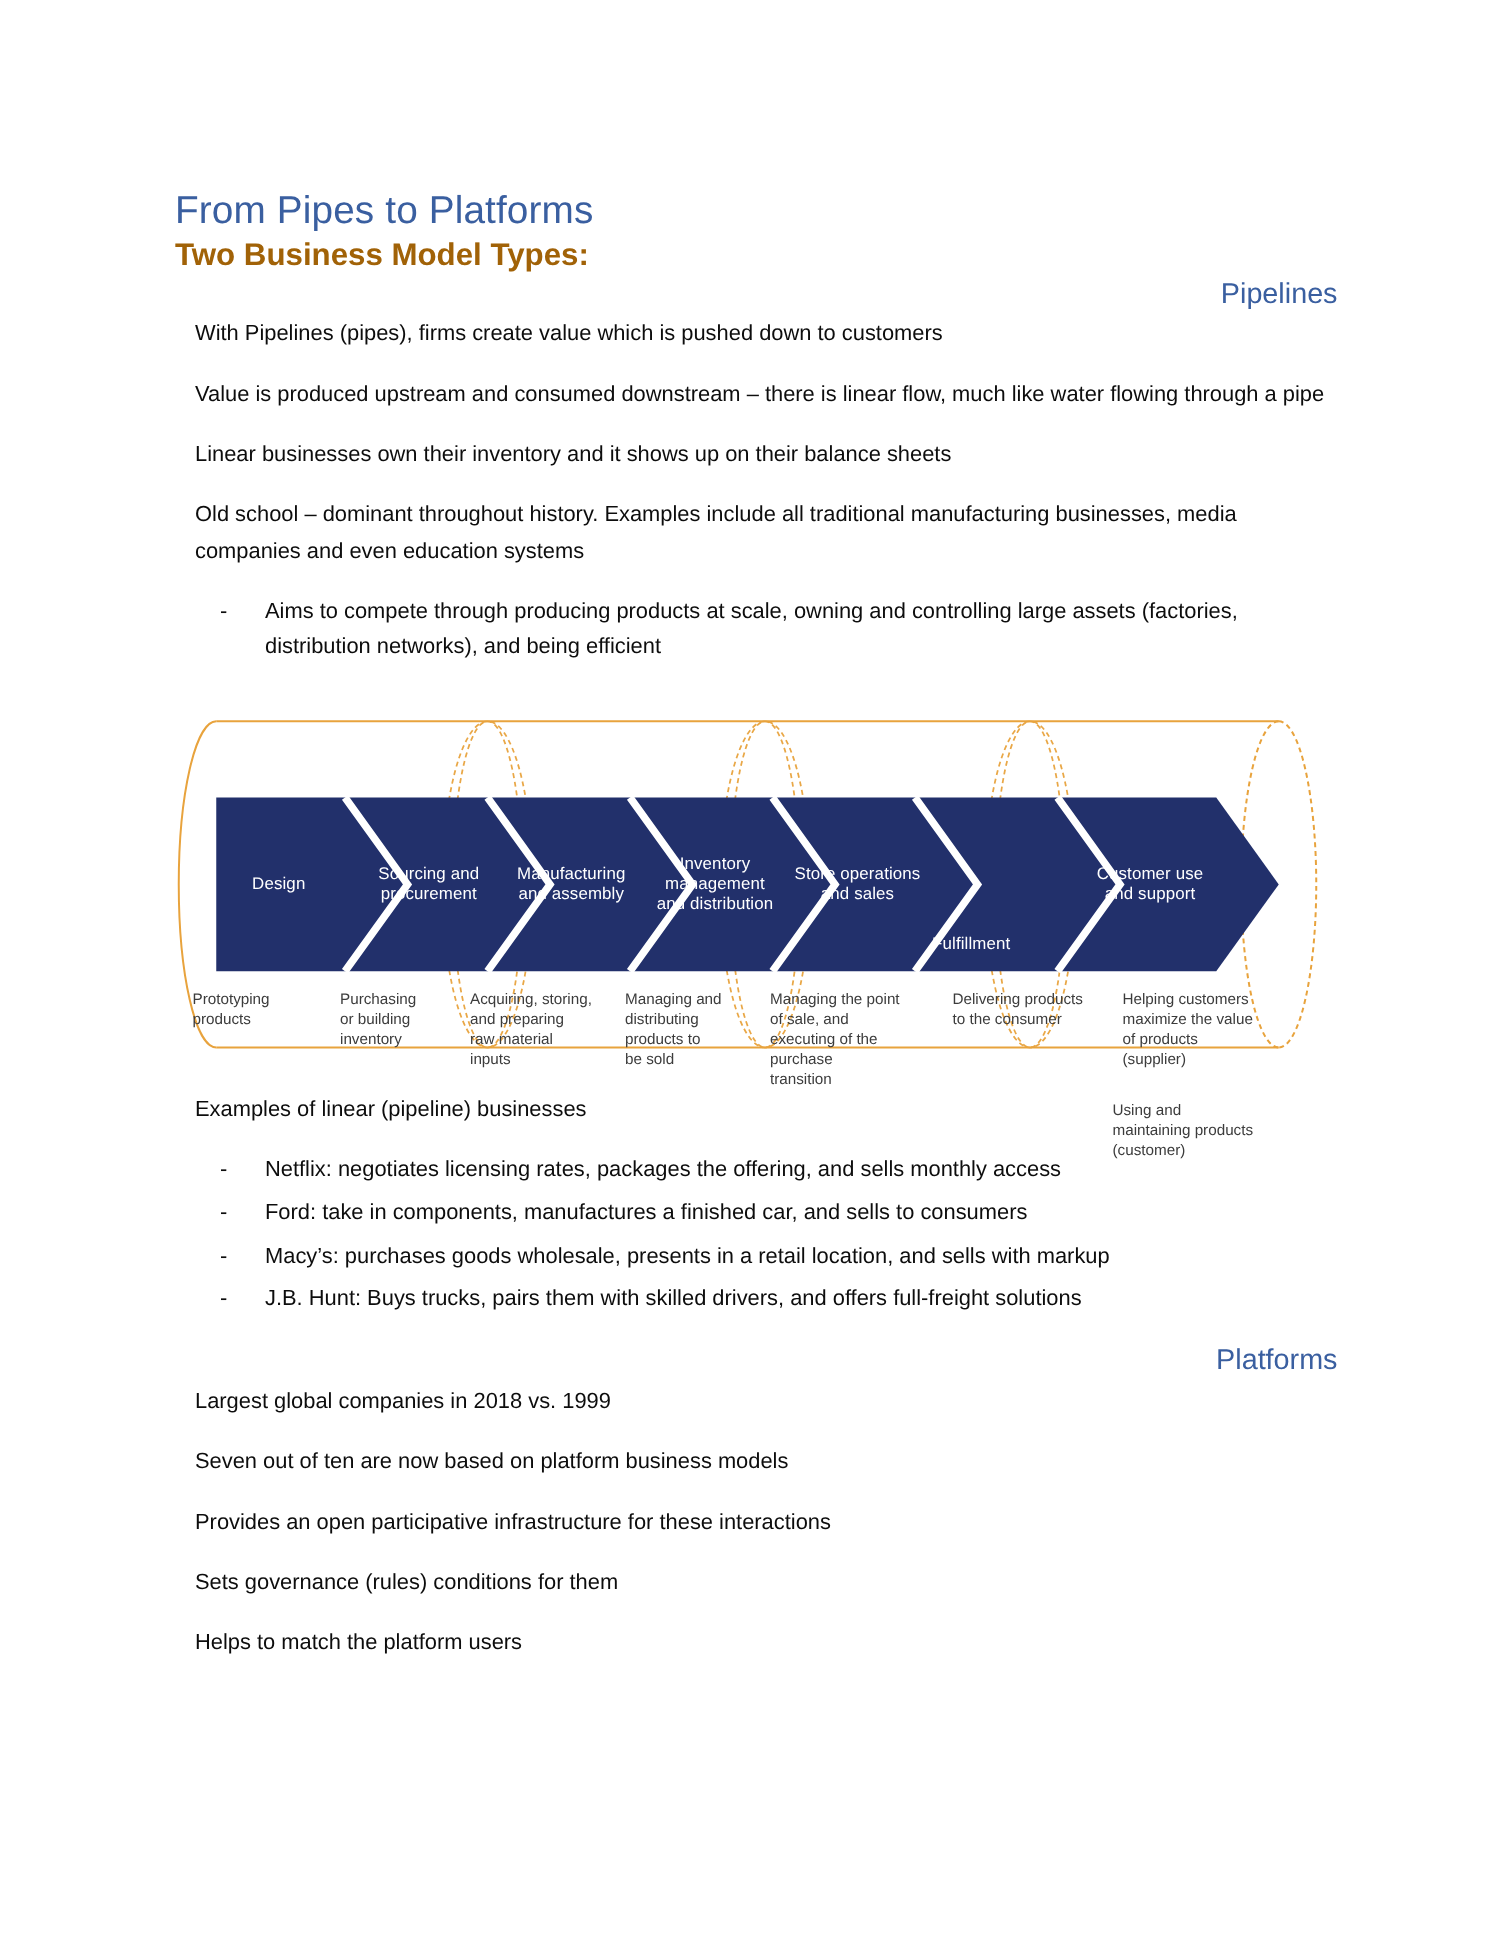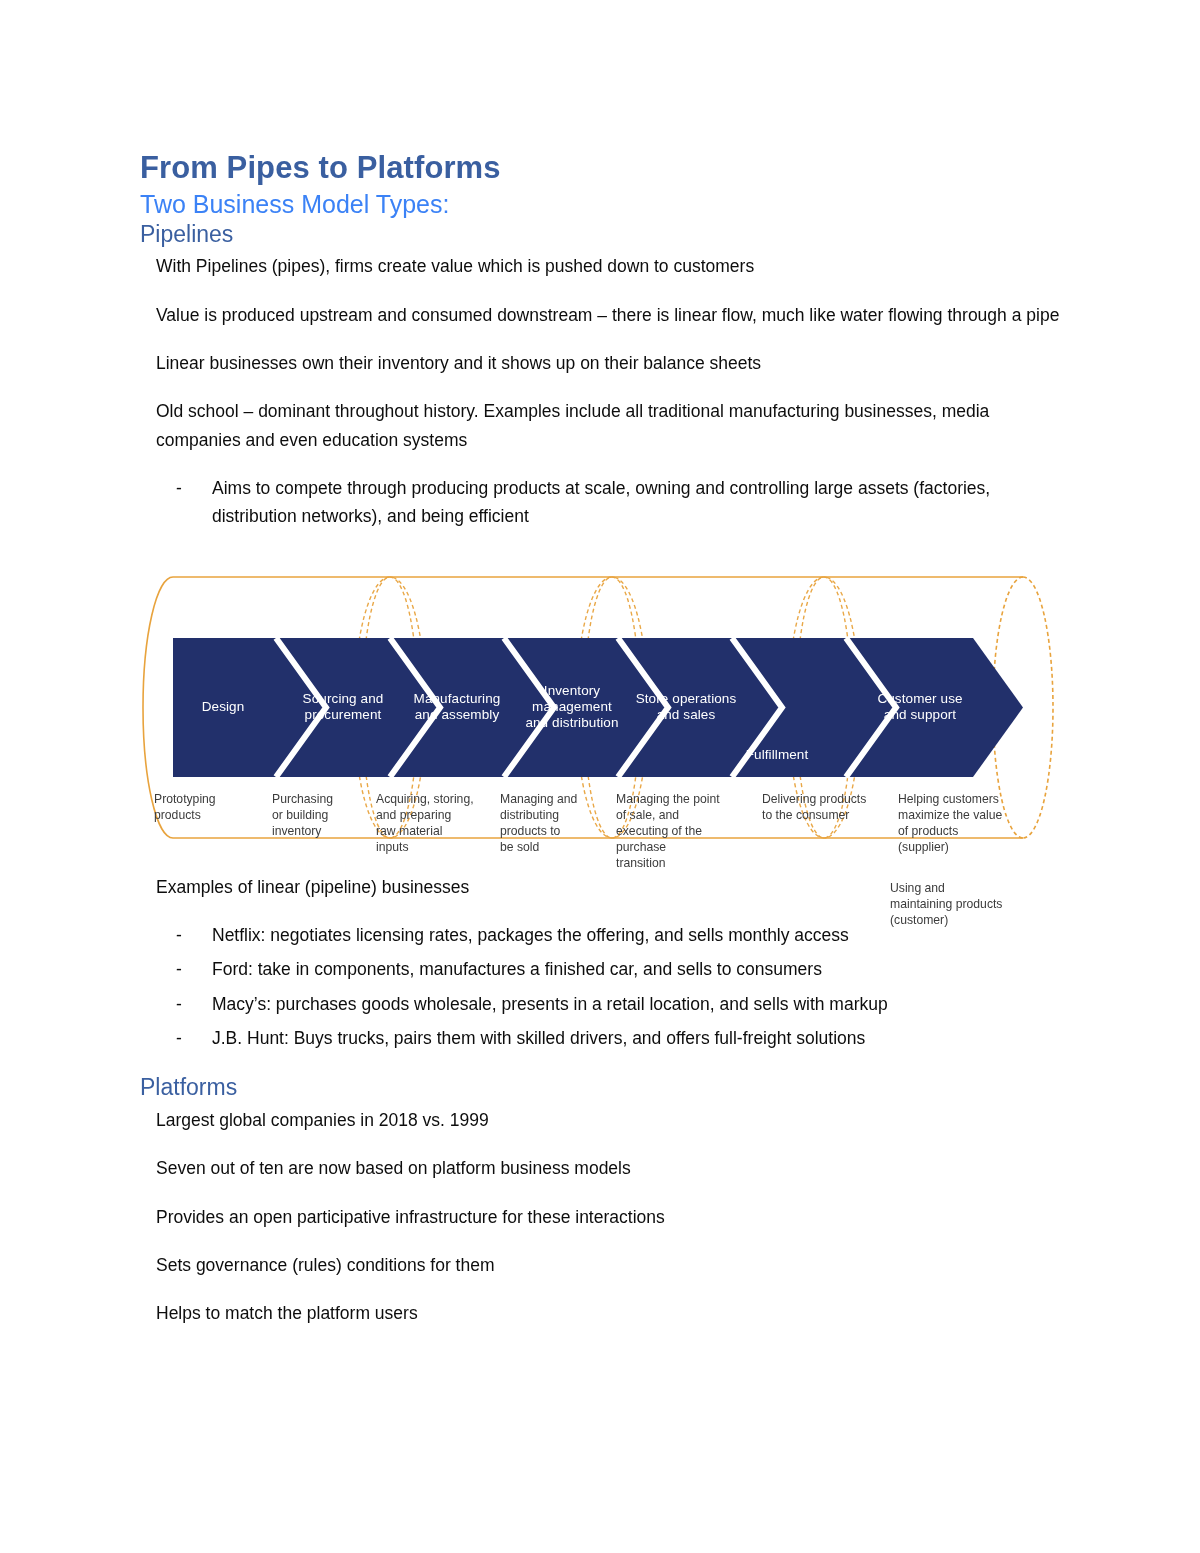--- a/index.html
+++ b/index.html
@@ -20,39 +20,40 @@
     box-sizing: border-box;
   }
   .content {
     position: absolute;
     left: 140px;
     top: 150px;
     width: 930px;
   }
   h1.doc-title {
     font-size: 31px;
-    font-weight: 700;
+    font-weight: 400;
     color: #3a5fa0;
     margin: 0 0 2px 0;
     line-height: 1.18;
     letter-spacing: 0.1px;
   }
   h2.doc-sub {
     font-size: 25px;
-    font-weight: 400;
-    color: #3b82f6;
+    font-weight: 700;
+    color: #a16207;
     margin: 0 0 2px 0;
     line-height: 1.2;
   }
   h3.doc-h3 {
     font-size: 23px;
     font-weight: 400;
     color: #3a5fa0;
     margin: 0 0 4px 0;
     line-height: 1.2;
+    text-align: right;
   }
   p.para {
     font-size: 17.5px;
     line-height: 1.62;
     margin: 0 0 20px 16px;
     color: #0d0d0d;
   }
   ul.dash-list {
     list-style: none;
     margin: 4px 0 0 0;

